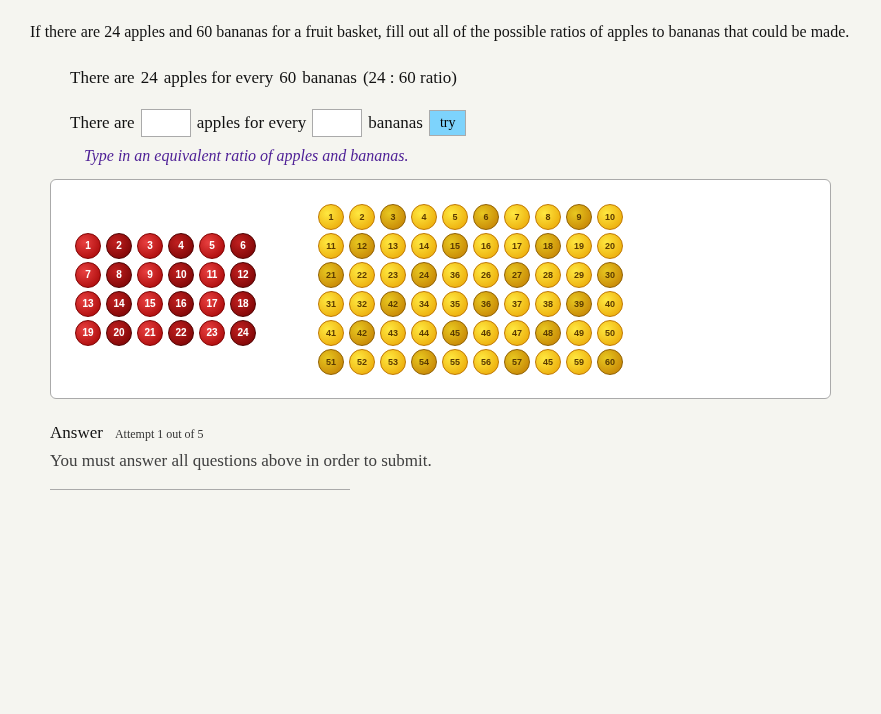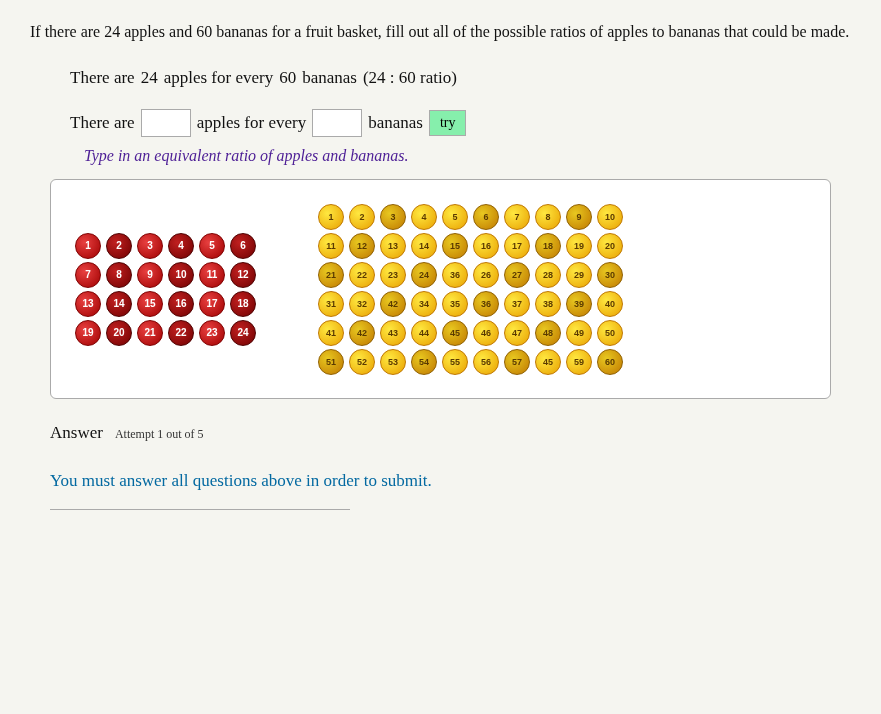--- a/index.html
+++ b/index.html
@@ -39,21 +39,21 @@
       background: #fff;
       font-size: 16px;
       text-align: center;
       font-family: Georgia, serif;
       outline: none;
     }
     .try-btn {
       padding: 2px 10px;
       font-size: 14px;
       border: 1px solid #aaa;
-      background: #86efac;
+      background: #7dd3fc;
       cursor: pointer;
       font-family: Georgia, serif;
       height: 26px;
     }
     .type-hint {
       font-size: 16px;
       margin-left: 54px;
       margin-bottom: 14px;
       font-style: italic;
       color: #4c1d95;
@@ -129,22 +129,22 @@
       font-weight: normal;
       font-size: 17px;
     }
     .attempt-text {
       font-size: 12px;
       color: #333;
       margin-left: 8px;
     }
     .submit-hint {
       font-size: 17px;
-      margin-top: 28px;
-      color: #0369a1;
+      margin-top: 8px;
+      color: #404040;
     }
     .bottom-line {
       border: none;
       border-top: 1.5px solid #aaa;
       margin-top: 18px;
       width: 300px;
     }
   </style>
 </head>
 <body>

